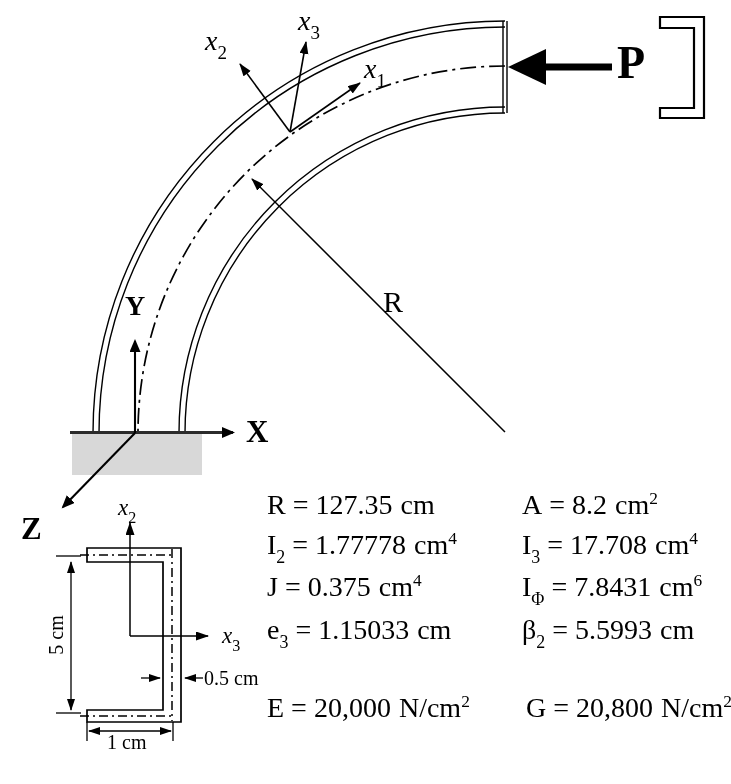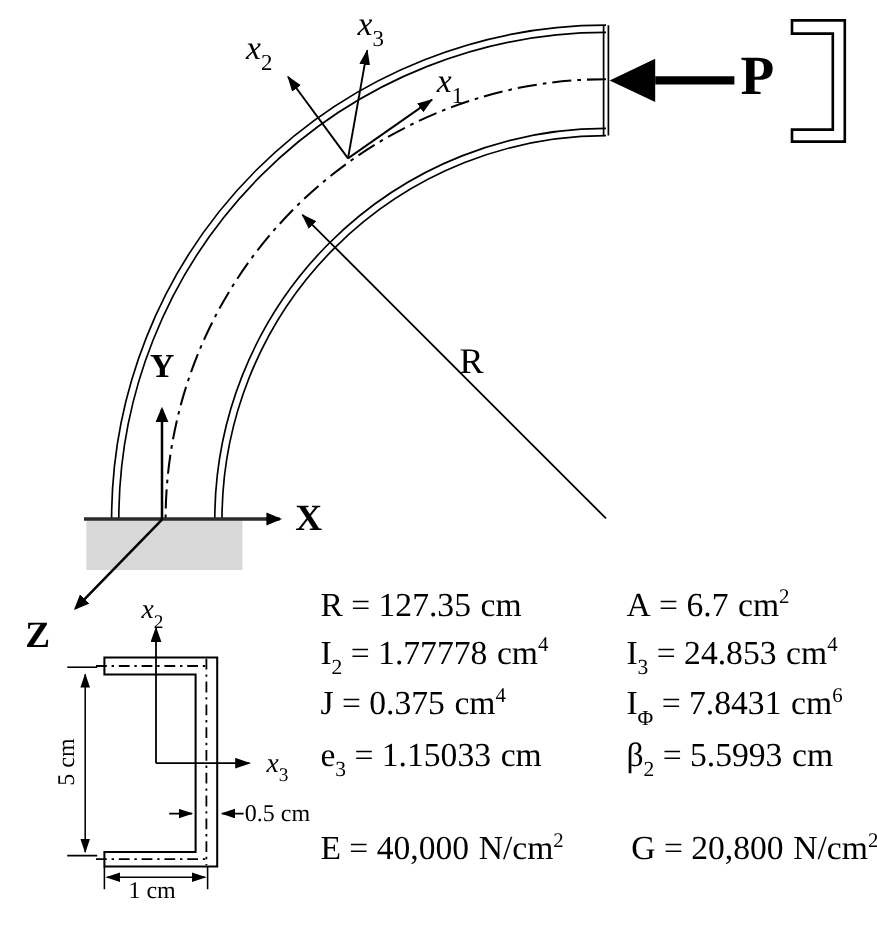--- a/index.html
+++ b/index.html
@@ -114,19 +114,19 @@
 
 <div class="lbl dim-lbl rot" style="left:56px;top:635px">5 cm</div>
 <div class="lbl dim-lbl" style="left:204px;top:668px">0.5 cm</div>
 <div class="lbl dim-lbl" style="left:107px;top:732px">1 cm</div>
 
 <div class="prop" style="left:267px;top:491px"><span>R</span><sub class="psub"></sub><span class="pval">= 127.35</span><span>cm</span><sup class="psup"></sup></div>
 <div class="prop" style="left:267px;top:531px"><span>I</span><sub class="psub">2</sub><span class="pval">= 1.77778</span><span>cm</span><sup class="psup">4</sup></div>
 <div class="prop" style="left:267px;top:573px"><span>J</span><sub class="psub"></sub><span class="pval">= 0.375</span><span>cm</span><sup class="psup">4</sup></div>
 <div class="prop" style="left:267px;top:616px"><span>e</span><sub class="psub">3</sub><span class="pval">= 1.15033</span><span>cm</span><sup class="psup"></sup></div>
 
-<div class="prop" style="left:522px;top:491px"><span>A</span><sub class="psub"></sub><span class="pval">= 6.7</span><span>cm</span><sup class="psup">2</sup></div>
-<div class="prop" style="left:522px;top:531px"><span>I</span><sub class="psub">3</sub><span class="pval">= 24.853</span><span>cm</span><sup class="psup">4</sup></div>
+<div class="prop" style="left:522px;top:491px"><span>A</span><sub class="psub"></sub><span class="pval">= 8.2</span><span>cm</span><sup class="psup">2</sup></div>
+<div class="prop" style="left:522px;top:531px"><span>I</span><sub class="psub">3</sub><span class="pval">= 17.708</span><span>cm</span><sup class="psup">4</sup></div>
 <div class="prop" style="left:522px;top:573px"><span>I</span><sub class="psub">Φ</sub><span class="pval">= 7.8431</span><span>cm</span><sup class="psup">6</sup></div>
 <div class="prop" style="left:522px;top:616px"><span>β</span><sub class="psub">2</sub><span class="pval">= 5.5993</span><span>cm</span><sup class="psup"></sup></div>
 
-<div class="prop" style="left:267px;top:694px"><span>E</span><sub class="psub"></sub><span class="pval">= 40,000</span><span>N/cm</span><sup class="psup">2</sup></div>
+<div class="prop" style="left:267px;top:694px"><span>E</span><sub class="psub"></sub><span class="pval">= 20,000</span><span>N/cm</span><sup class="psup">2</sup></div>
 <div class="prop" style="left:526px;top:694px"><span>G</span><sub class="psub"></sub><span class="pval">= 20,800</span><span>N/cm</span><sup class="psup">2</sup></div>
 
 </body></html>

